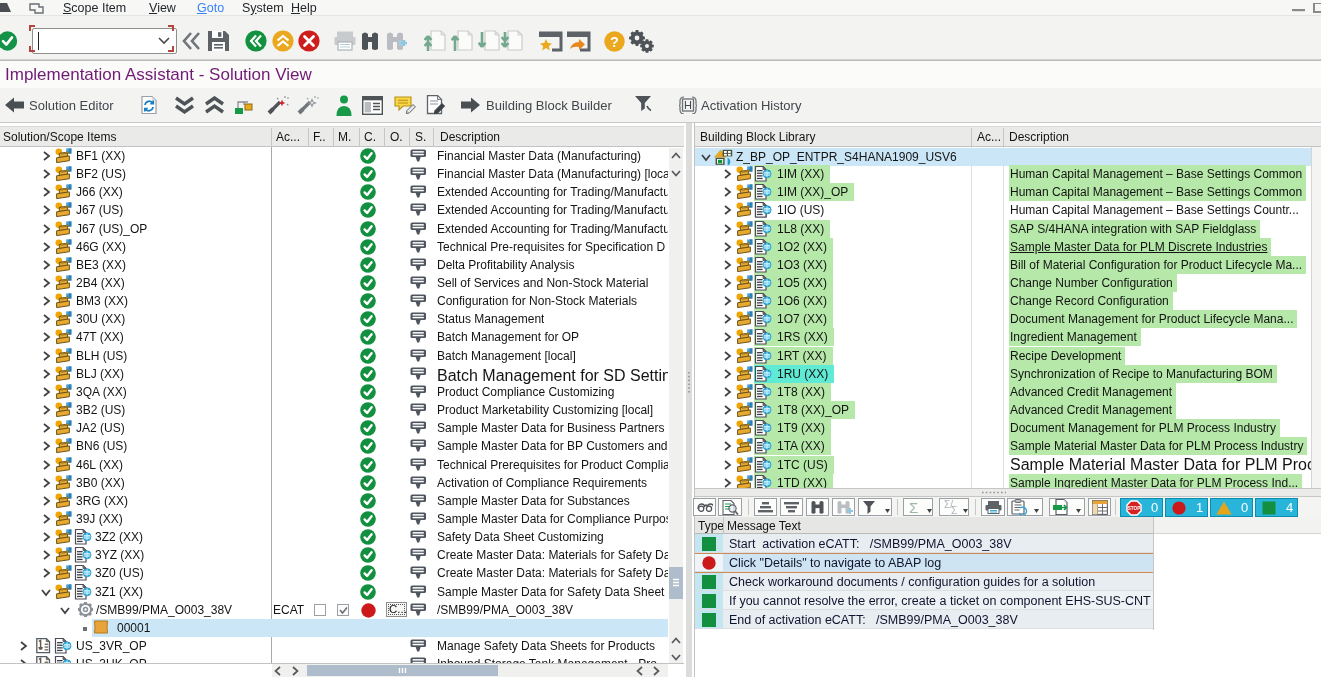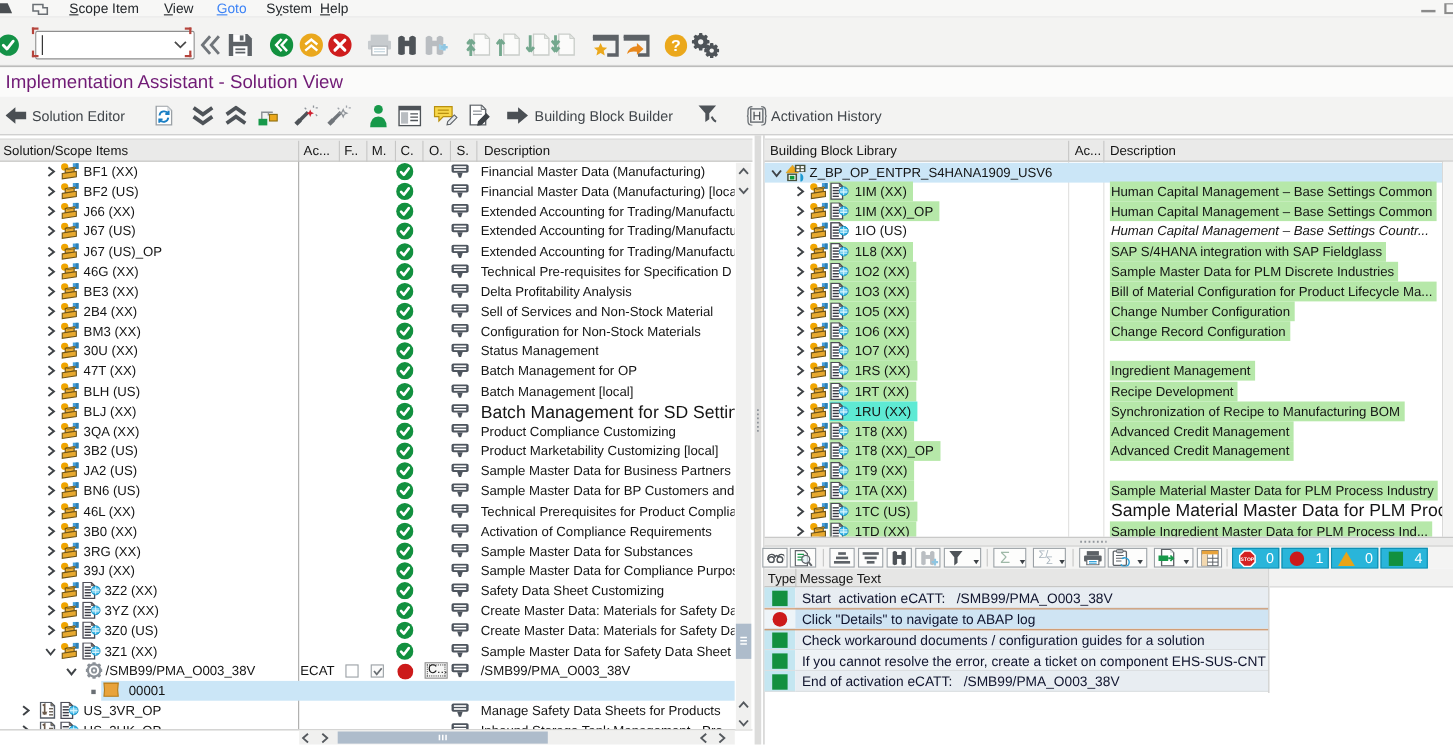--- a/index.html
+++ b/index.html
@@ -1102,21 +1102,21 @@
       <path d="M1.5,0.5 h7.5 l3,3 v11.5 h-10.5 z" fill="#fff" stroke="#4c4c57" stroke-width="1.2"></path>
       <path d="M9,0.5 l3,3 h-3 z" fill="#8a7a64" stroke="#4c4c57" stroke-width="0.8"></path>
       <rect x="3" y="4" width="5.6" height="1.3" fill="#3c3c46"></rect>
       <rect x="3" y="6.6" width="5.6" height="1.3" fill="#3c3c46"></rect>
       <rect x="3" y="9.2" width="5.6" height="1.3" fill="#3c3c46"></rect>
       <rect x="3" y="11.8" width="5.6" height="1.3" fill="#3c3c46"></rect>
       <circle cx="13" cy="7.8" r="4" fill="#2fb3e8"></circle>
       <path d="M9.2,6.6 h7.6 M9,7.9 h8 M9.2,9.2 h7.6 M13,3.9 v8" stroke="#d8f4fc" stroke-width="0.9" fill="none"></path>
       <circle cx="13" cy="7.8" r="4" fill="none" stroke="#1286b8" stroke-width="0.7"></circle>
     </svg>
-    <span class="t" style="left:314px;top:54px;height:18px;line-height:18px;padding:0 4px 0 1px;font-size:12px;font-style:italic;">Human Capital Management – Base Settings Countr...</span>
+    <span class="t" style="left:314px;top:54px;height:18px;line-height:18px;padding:0 4px 0 1px;font-size:12px;">Human Capital Management – Base Settings Countr...</span>
     <svg style="position:absolute;left:28px;top:77px" width="9" height="10">
       <path d="M2,1 L7,5 L2,9" stroke="#3f4347" stroke-width="1.8" fill="none"></path>
     </svg>
     <svg style="position:absolute;left:41px;top:74px" width="18" height="16">
       <circle cx="3.8" cy="3.8" r="3.3" fill="#f0a500"></circle>
       <rect x="11.2" y="0.4" width="5.2" height="5.2" fill="#45a0dc"></rect>
       <rect x="13.8" y="0.4" width="2.6" height="5.2" fill="#2e7fb4"></rect>
       <polygon points="4.3,5.6 12.4,4.3 12.4,8.3 4.3,9.6" fill="#e7a92f" stroke="#6d5317" stroke-width="1"></polygon>
       <polygon points="5.2,5.2 13,4 14.2,4.9 6.6,6.1" fill="#f3c14a" stroke="#6d5317" stroke-width="0.7"></polygon>
       <polygon points="1.6,9.8 14.4,7.9 14.4,12.7 1.6,14.6" fill="#e7a92f" stroke="#6d5317" stroke-width="1"></polygon>
@@ -1172,21 +1172,21 @@
       <path d="M1.5,0.5 h7.5 l3,3 v11.5 h-10.5 z" fill="#fff" stroke="#4c4c57" stroke-width="1.2"></path>
       <path d="M9,0.5 l3,3 h-3 z" fill="#8a7a64" stroke="#4c4c57" stroke-width="0.8"></path>
       <rect x="3" y="4" width="5.6" height="1.3" fill="#3c3c46"></rect>
       <rect x="3" y="6.6" width="5.6" height="1.3" fill="#3c3c46"></rect>
       <rect x="3" y="9.2" width="5.6" height="1.3" fill="#3c3c46"></rect>
       <rect x="3" y="11.8" width="5.6" height="1.3" fill="#3c3c46"></rect>
       <circle cx="13" cy="7.8" r="4" fill="#2fb3e8"></circle>
       <path d="M9.2,6.6 h7.6 M9,7.9 h8 M9.2,9.2 h7.6 M13,3.9 v8" stroke="#d8f4fc" stroke-width="0.9" fill="none"></path>
       <circle cx="13" cy="7.8" r="4" fill="none" stroke="#1286b8" stroke-width="0.7"></circle>
     </svg>
-    <span class="t" style="left:314px;top:91px;height:18px;line-height:18px;padding:0 4px 0 1px;background:#b6e8a9;font-size:12px;">Sample Master Data for PLM Discrete Industries</span>
+    <span class="t" style="left:314px;top:91px;height:18px;line-height:18px;padding:0 4px 0 1px;background:#b6e8a9;font-size:12px;text-decoration:underline;">Sample Master Data for PLM Discrete Industries</span>
     <svg style="position:absolute;left:28px;top:113px" width="9" height="10">
       <path d="M2,1 L7,5 L2,9" stroke="#3f4347" stroke-width="1.8" fill="none"></path>
     </svg>
     <svg style="position:absolute;left:41px;top:110px" width="18" height="16">
       <circle cx="3.8" cy="3.8" r="3.3" fill="#f0a500"></circle>
       <rect x="11.2" y="0.4" width="5.2" height="5.2" fill="#45a0dc"></rect>
       <rect x="13.8" y="0.4" width="2.6" height="5.2" fill="#2e7fb4"></rect>
       <polygon points="4.3,5.6 12.4,4.3 12.4,8.3 4.3,9.6" fill="#e7a92f" stroke="#6d5317" stroke-width="1"></polygon>
       <polygon points="5.2,5.2 13,4 14.2,4.9 6.6,6.1" fill="#f3c14a" stroke="#6d5317" stroke-width="0.7"></polygon>
       <polygon points="1.6,9.8 14.4,7.9 14.4,12.7 1.6,14.6" fill="#e7a92f" stroke="#6d5317" stroke-width="1"></polygon>
@@ -1312,20 +1312,21 @@
       <path d="M1.5,0.5 h7.5 l3,3 v11.5 h-10.5 z" fill="#fff" stroke="#4c4c57" stroke-width="1.2"></path>
       <path d="M9,0.5 l3,3 h-3 z" fill="#8a7a64" stroke="#4c4c57" stroke-width="0.8"></path>
       <rect x="3" y="4" width="5.6" height="1.3" fill="#3c3c46"></rect>
       <rect x="3" y="6.6" width="5.6" height="1.3" fill="#3c3c46"></rect>
       <rect x="3" y="9.2" width="5.6" height="1.3" fill="#3c3c46"></rect>
       <rect x="3" y="11.8" width="5.6" height="1.3" fill="#3c3c46"></rect>
       <circle cx="13" cy="7.8" r="4" fill="#2fb3e8"></circle>
       <path d="M9.2,6.6 h7.6 M9,7.9 h8 M9.2,9.2 h7.6 M13,3.9 v8" stroke="#d8f4fc" stroke-width="0.9" fill="none"></path>
       <circle cx="13" cy="7.8" r="4" fill="none" stroke="#1286b8" stroke-width="0.7"></circle>
     </svg>
+    <span class="t" style="left:314px;top:163px;height:18px;line-height:18px;padding:0 4px 0 1px;background:#b6e8a9;font-size:12px;">Document Management for Product Lifecycle Mana...</span>
     <svg style="position:absolute;left:28px;top:185px" width="9" height="10">
       <path d="M2,1 L7,5 L2,9" stroke="#3f4347" stroke-width="1.8" fill="none"></path>
     </svg>
     <svg style="position:absolute;left:41px;top:182px" width="18" height="16">
       <circle cx="3.8" cy="3.8" r="3.3" fill="#f0a500"></circle>
       <rect x="11.2" y="0.4" width="5.2" height="5.2" fill="#45a0dc"></rect>
       <rect x="13.8" y="0.4" width="2.6" height="5.2" fill="#2e7fb4"></rect>
       <polygon points="4.3,5.6 12.4,4.3 12.4,8.3 4.3,9.6" fill="#e7a92f" stroke="#6d5317" stroke-width="1"></polygon>
       <polygon points="5.2,5.2 13,4 14.2,4.9 6.6,6.1" fill="#f3c14a" stroke="#6d5317" stroke-width="0.7"></polygon>
       <polygon points="1.6,9.8 14.4,7.9 14.4,12.7 1.6,14.6" fill="#e7a92f" stroke="#6d5317" stroke-width="1"></polygon>
@@ -1521,20 +1522,21 @@
       <path d="M1.5,0.5 h7.5 l3,3 v11.5 h-10.5 z" fill="#fff" stroke="#4c4c57" stroke-width="1.2"></path>
       <path d="M9,0.5 l3,3 h-3 z" fill="#8a7a64" stroke="#4c4c57" stroke-width="0.8"></path>
       <rect x="3" y="4" width="5.6" height="1.3" fill="#3c3c46"></rect>
       <rect x="3" y="6.6" width="5.6" height="1.3" fill="#3c3c46"></rect>
       <rect x="3" y="9.2" width="5.6" height="1.3" fill="#3c3c46"></rect>
       <rect x="3" y="11.8" width="5.6" height="1.3" fill="#3c3c46"></rect>
       <circle cx="13" cy="7.8" r="4" fill="#2fb3e8"></circle>
       <path d="M9.2,6.6 h7.6 M9,7.9 h8 M9.2,9.2 h7.6 M13,3.9 v8" stroke="#d8f4fc" stroke-width="0.9" fill="none"></path>
       <circle cx="13" cy="7.8" r="4" fill="none" stroke="#1286b8" stroke-width="0.7"></circle>
     </svg>
+    <span class="t" style="left:314px;top:272px;height:18px;line-height:18px;padding:0 4px 0 1px;background:#b6e8a9;font-size:12px;">Document Management for PLM Process Industry</span>
     <svg style="position:absolute;left:28px;top:294px" width="9" height="10">
       <path d="M2,1 L7,5 L2,9" stroke="#3f4347" stroke-width="1.8" fill="none"></path>
     </svg>
     <svg style="position:absolute;left:41px;top:291px" width="18" height="16">
       <circle cx="3.8" cy="3.8" r="3.3" fill="#f0a500"></circle>
       <rect x="11.2" y="0.4" width="5.2" height="5.2" fill="#45a0dc"></rect>
       <rect x="13.8" y="0.4" width="2.6" height="5.2" fill="#2e7fb4"></rect>
       <polygon points="4.3,5.6 12.4,4.3 12.4,8.3 4.3,9.6" fill="#e7a92f" stroke="#6d5317" stroke-width="1"></polygon>
       <polygon points="5.2,5.2 13,4 14.2,4.9 6.6,6.1" fill="#f3c14a" stroke="#6d5317" stroke-width="0.7"></polygon>
       <polygon points="1.6,9.8 14.4,7.9 14.4,12.7 1.6,14.6" fill="#e7a92f" stroke="#6d5317" stroke-width="1"></polygon>

